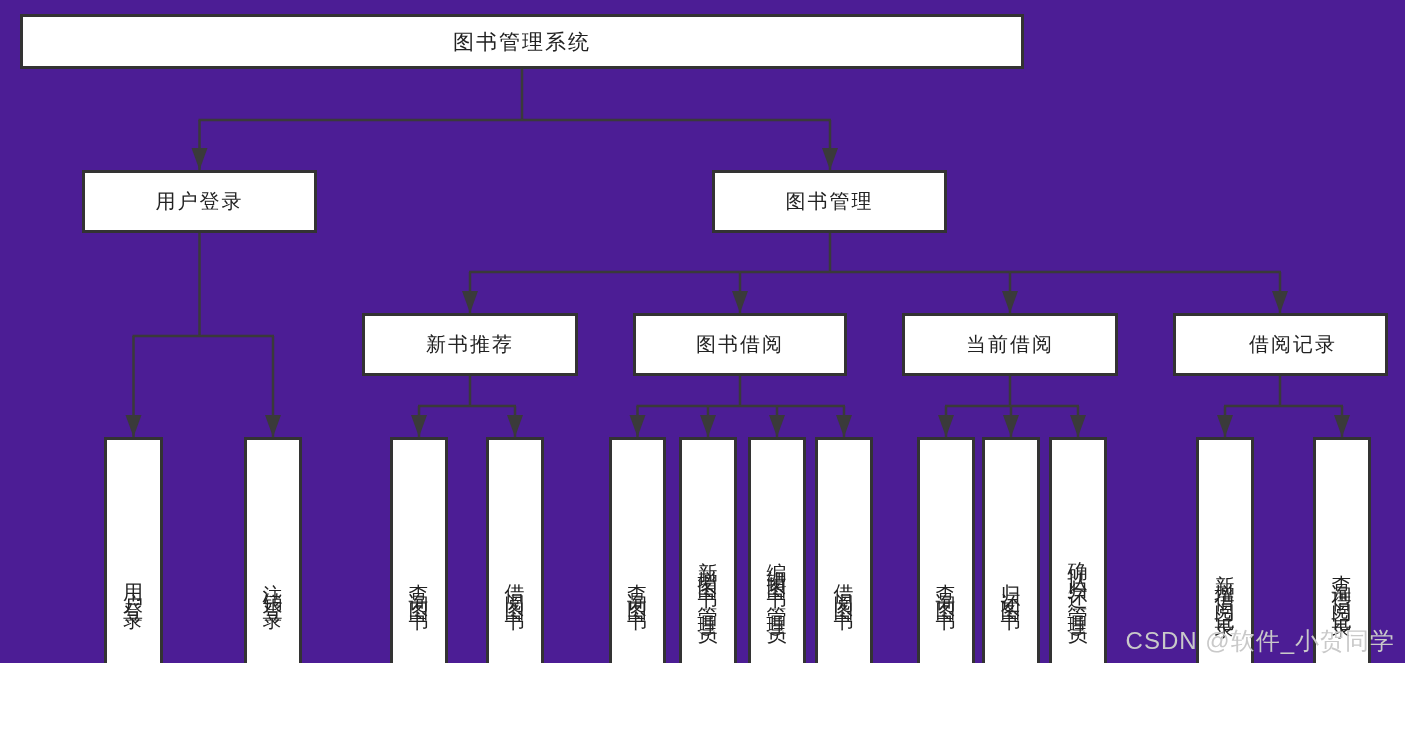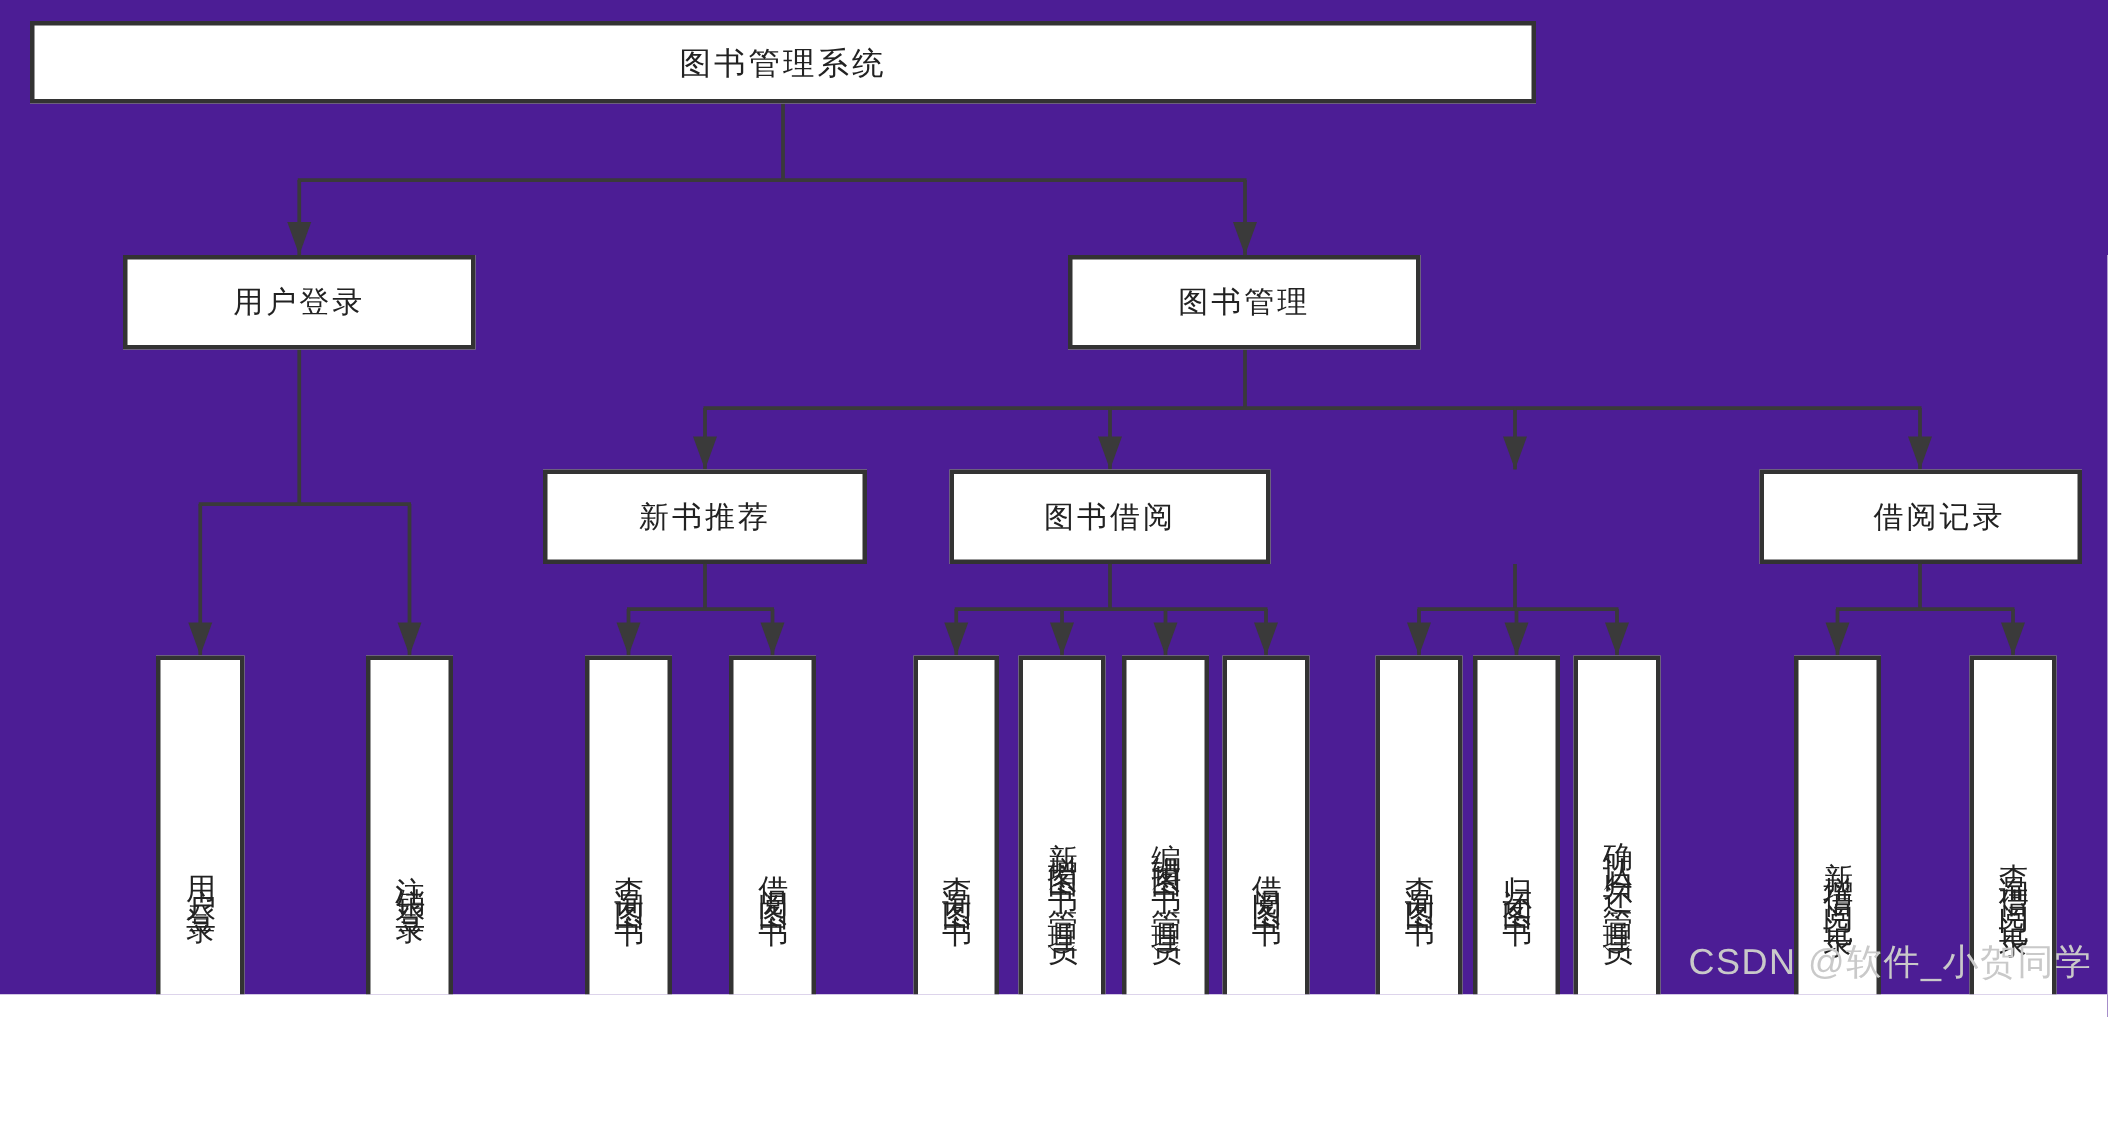--- a/index.html
+++ b/index.html
@@ -116,20 +116,23 @@
   <div class="node hnode" style="left:712px; top:170px; width:235px; height:63px;">
     <span>图书管理</span>
   </div>
 
   <div class="node hnode" style="left:633px; top:313px; width:214px; height:63px;">
     <span>图书借阅</span>
   </div>
   <div class="node hnode" style="left:362px; top:313px; width:216px; height:63px;">
     <span>新书推荐</span>
   </div>
+  <div class="node hnode" style="left:902px; top:313px; width:216px; height:63px;">
+    <span>当前借阅</span>
+  </div>
   <div class="node hnode" style="left:1173px; top:313px; width:215px; height:63px;padding-left:25px;">
     <span>借阅记录</span>
   </div>
 
   <div class="node leaf" style="left:104px; width:59px;">
     <span>用户登录</span>
   </div>
   <div class="node leaf" style="left:244px;">
     <span>注销登录</span>
   </div>

